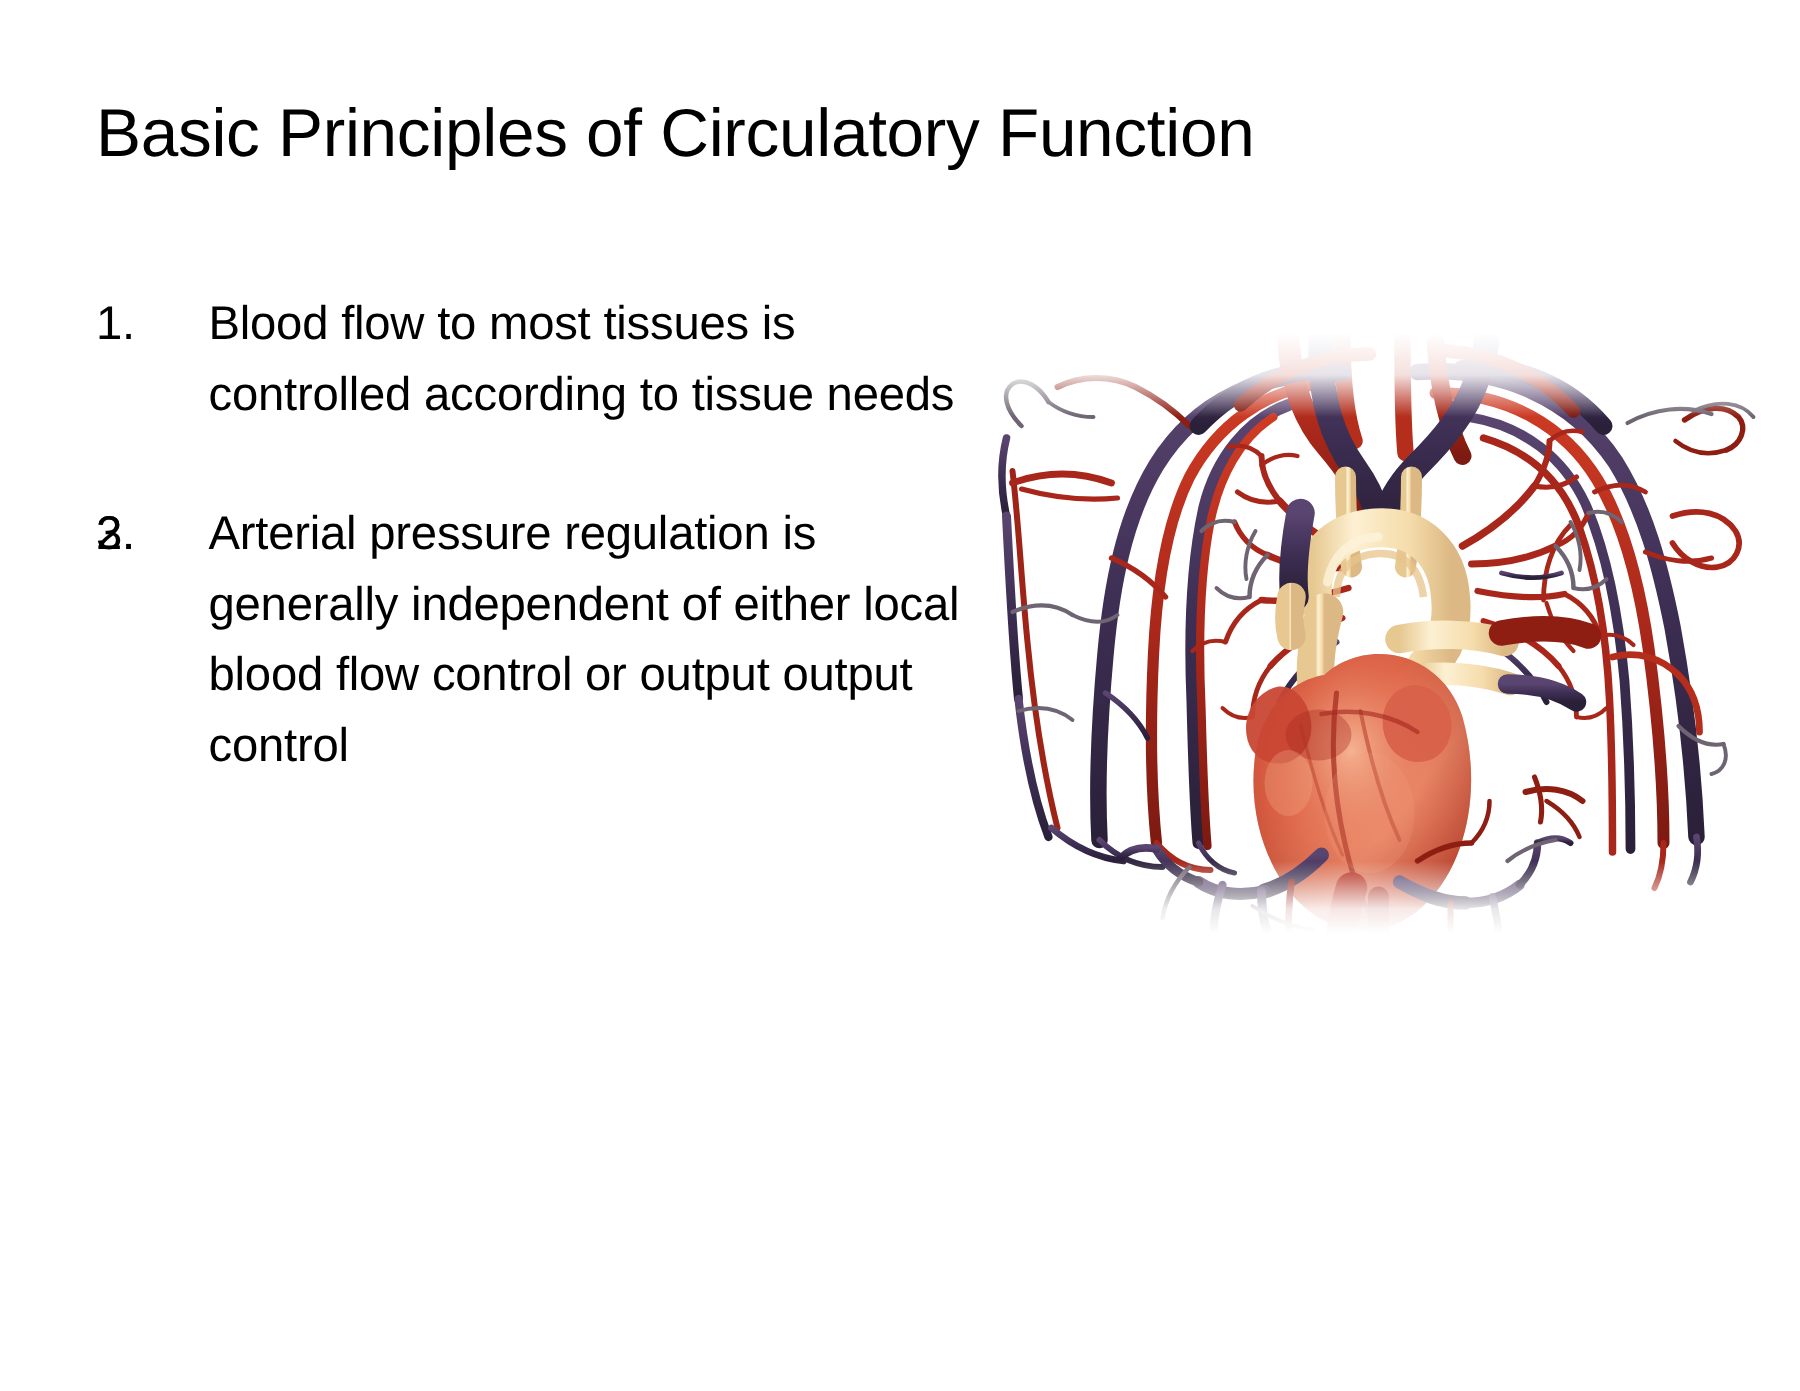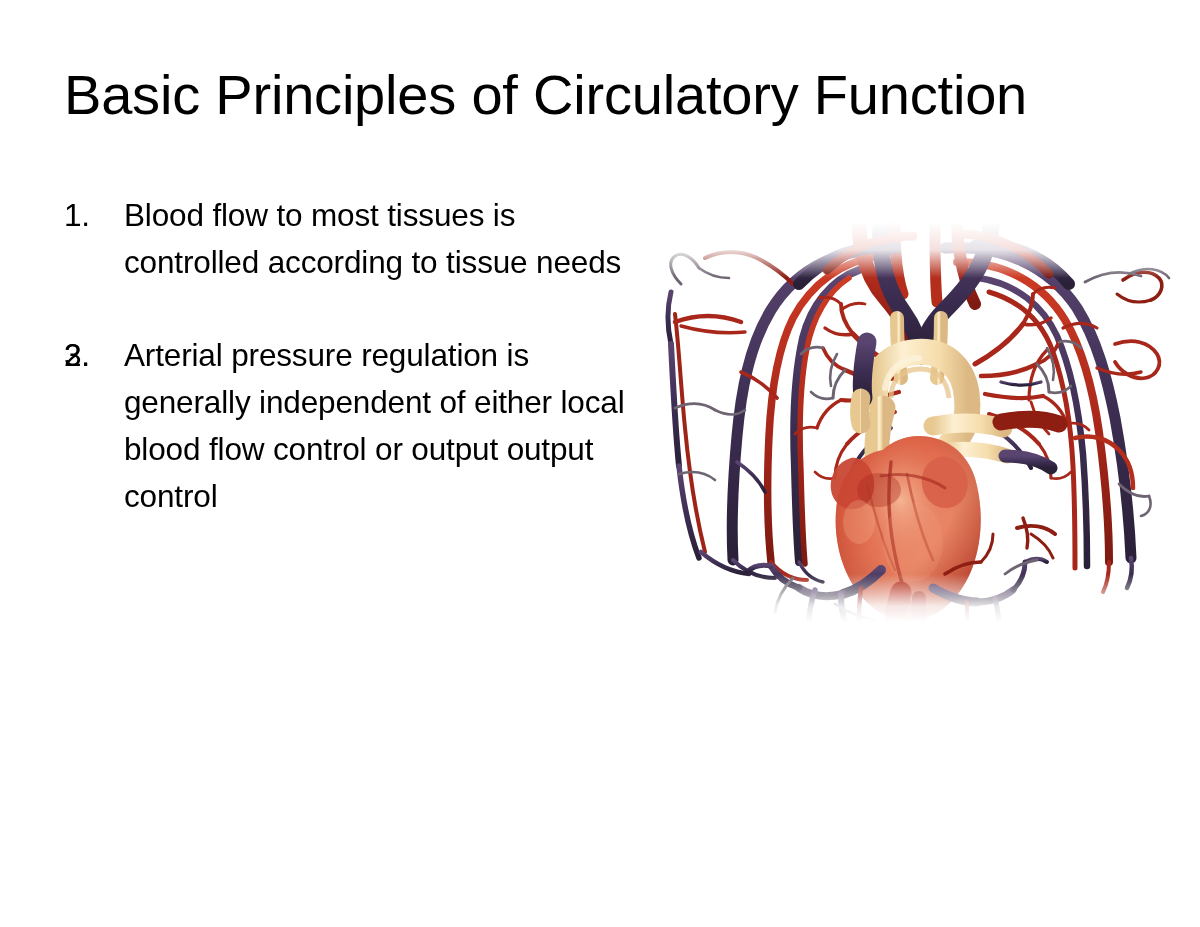--- a/index.html
+++ b/index.html
@@ -18,21 +18,21 @@
     -webkit-font-smoothing: antialiased;
   }
 
   
   #slide-title {
     position: absolute;
     left: 64px;
     top: 64px;
     width: 1060px;
     font-family: "Liberation Sans", "DejaVu Sans", sans-serif;
-    font-size: 56px;
+    font-size: 45px;
     font-weight: 400;
     line-height: 1.12;
     color: #000000;
     letter-spacing: -0.2px;
     white-space: nowrap;
   }
 
   
   #body-list {
     position: absolute;
@@ -61,20 +61,21 @@
     left: 0;
     top: 0;
     width: 46px;
     text-align: left;
     font-size: 31.5px;
     line-height: 47px;
     color: #000000;
   }
   .bullet-text {
     display: block;
+    margin-left: 15px;
   }
 
   
   #heart-figure {
     position: absolute;
     left: 645px;
     top: 222px;
     width: 540px;
     height: 400px;
   }

